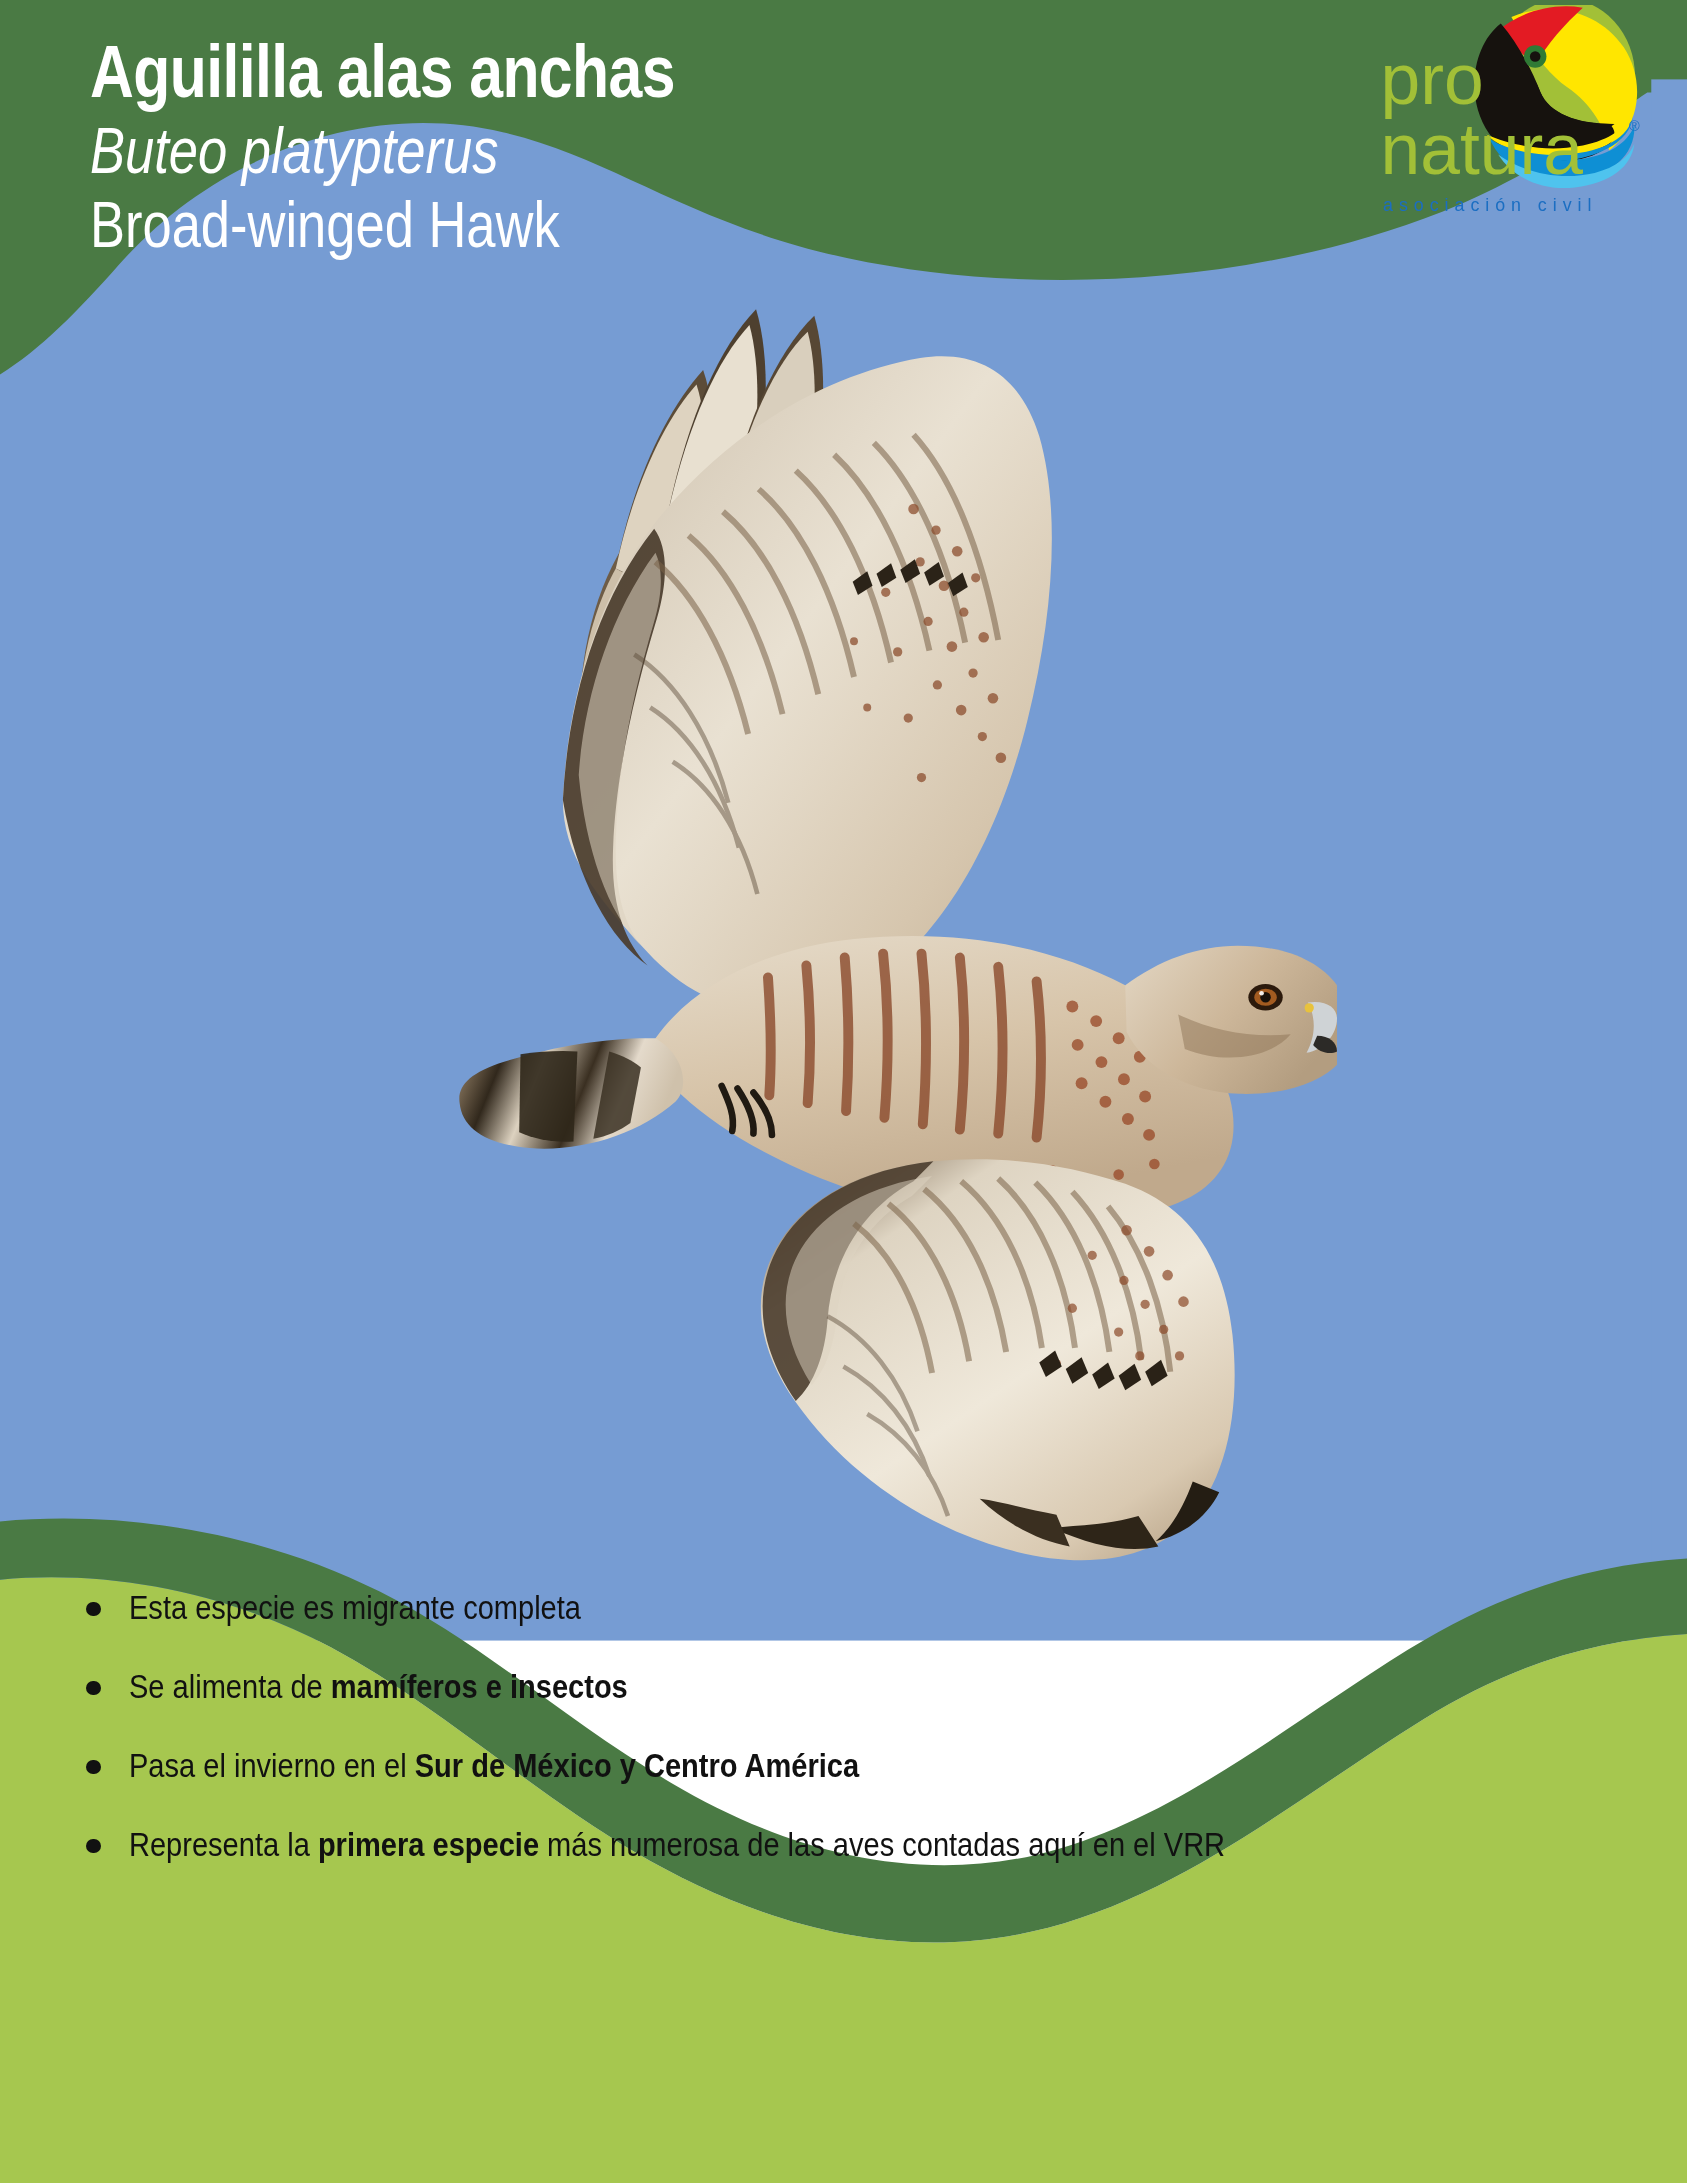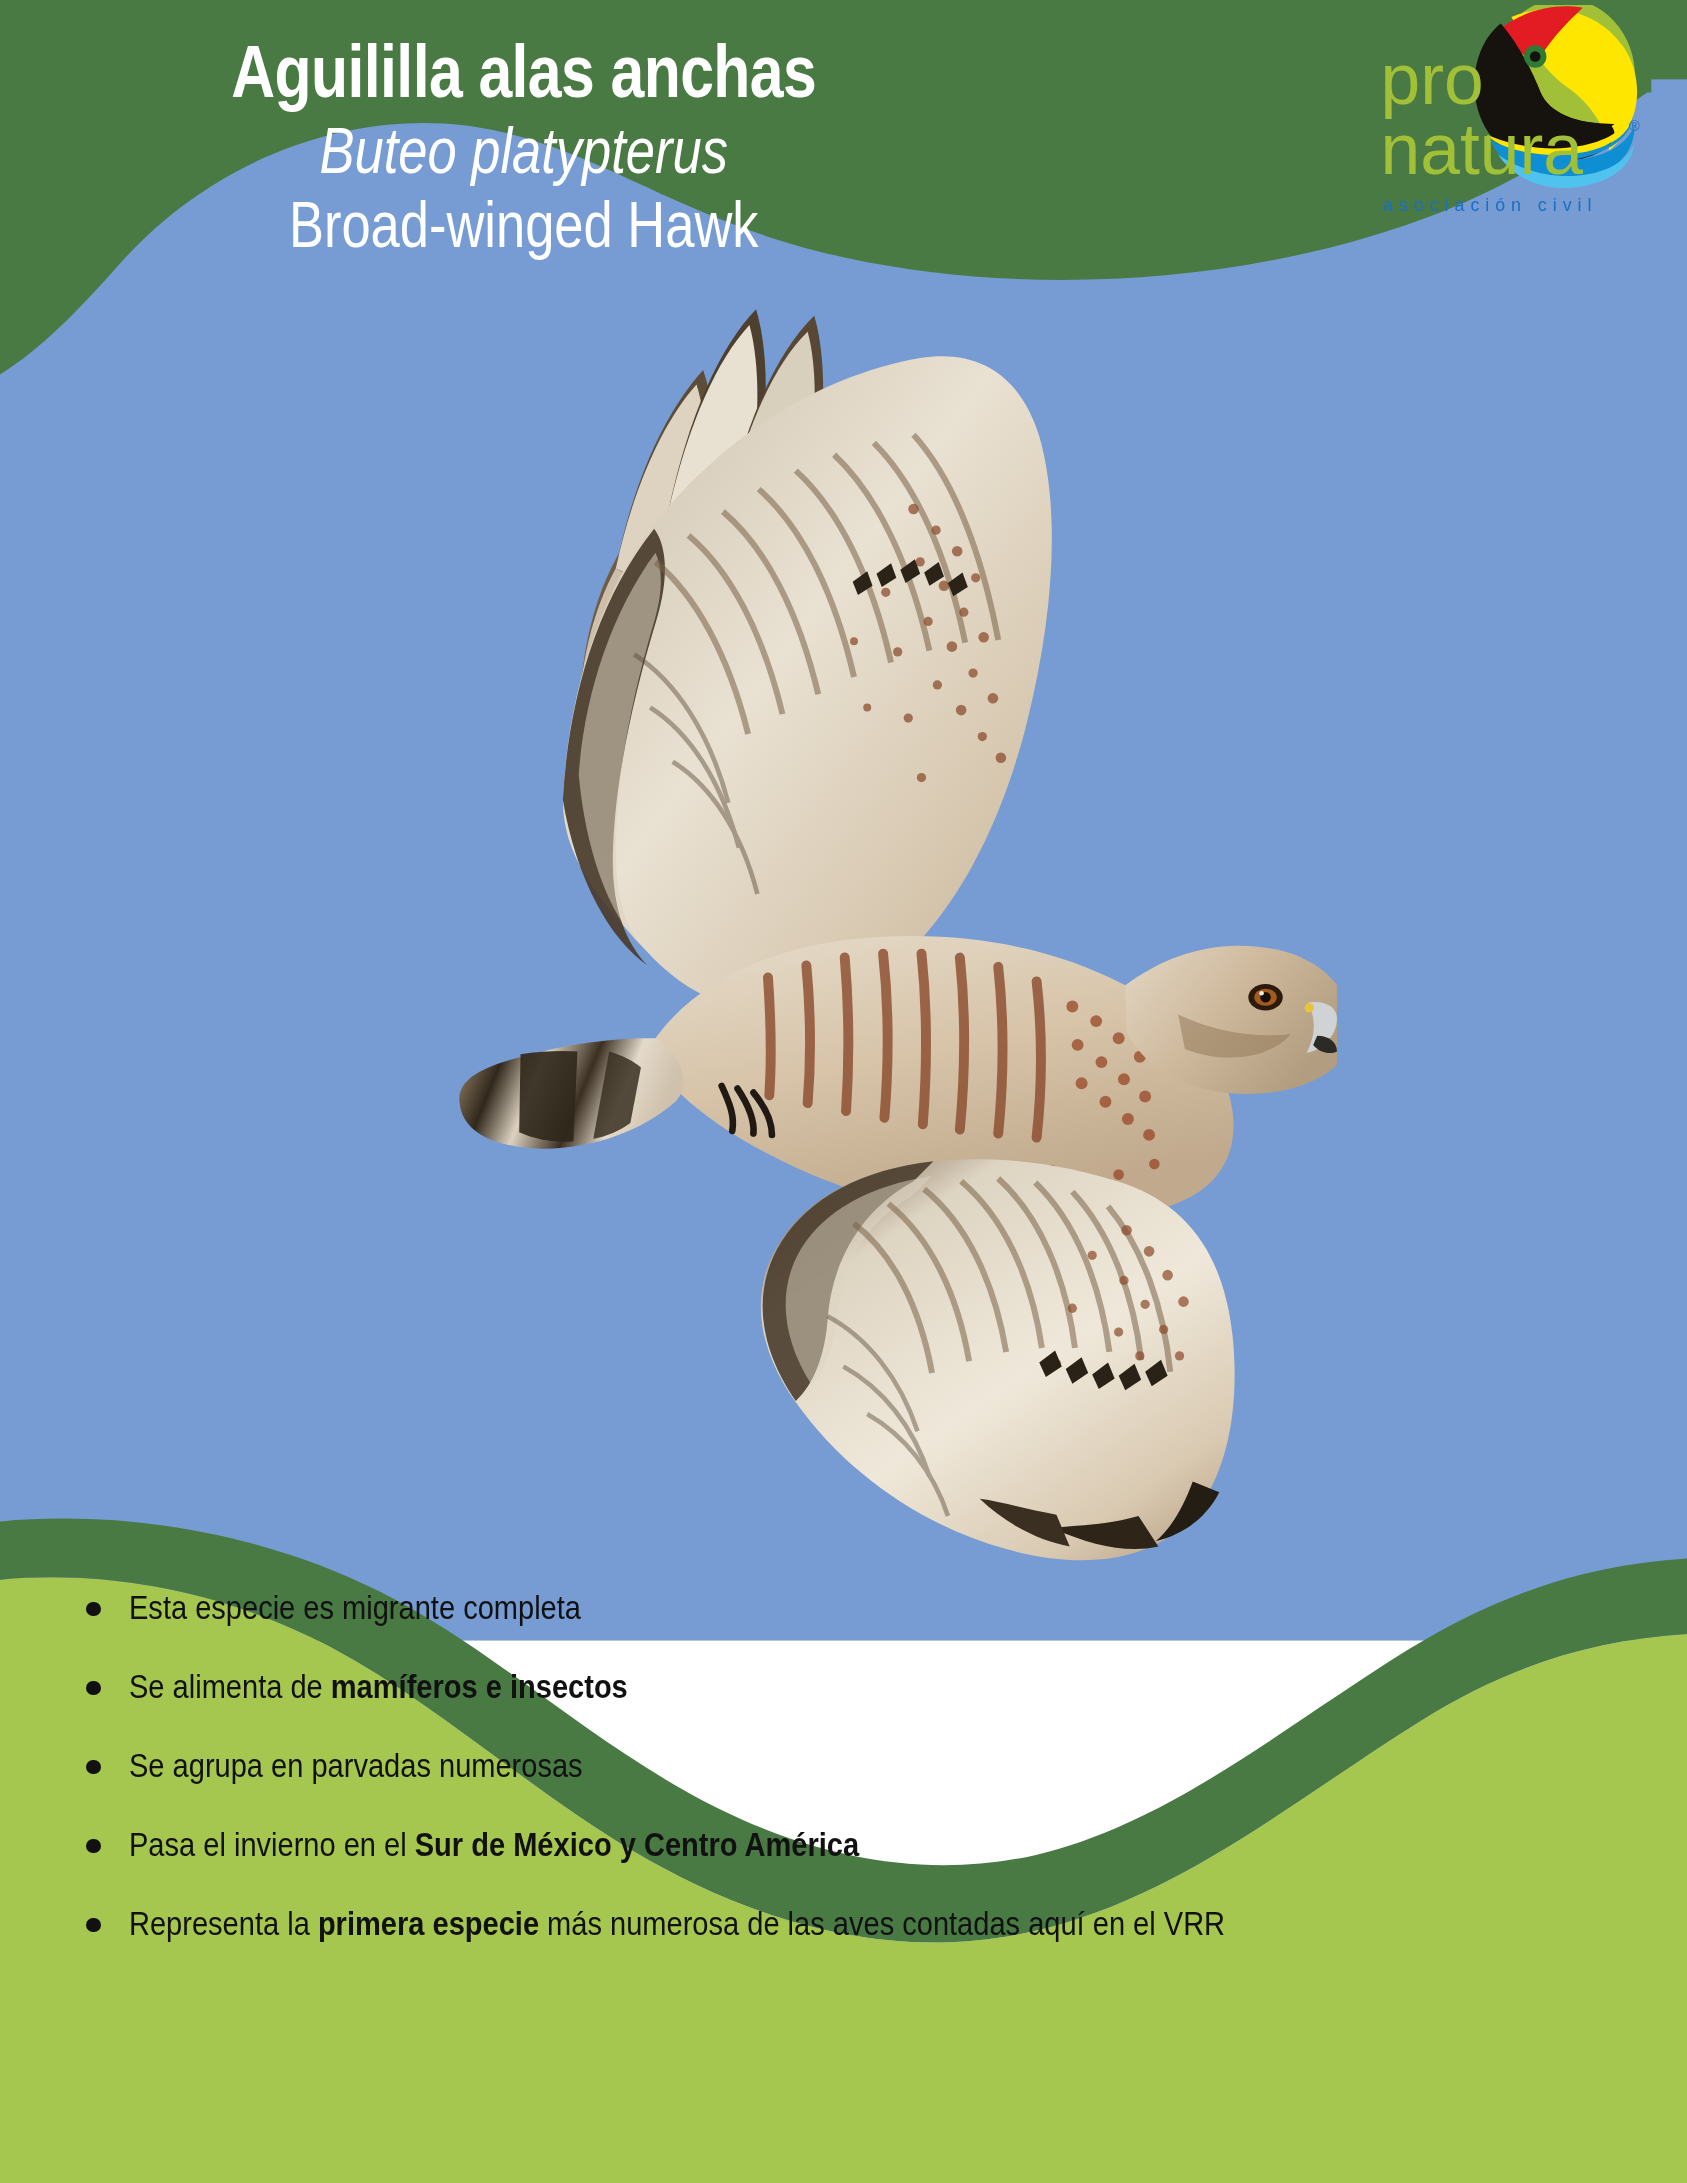--- a/index.html
+++ b/index.html
@@ -25,24 +25,23 @@
     top:284px;
     width:880px;
     height:1277px;
     pointer-events:none;
   }
   #hawk-wrap svg{display:block;width:100%;height:100%;}
 
   
   #header-text{
     position:absolute;
-    left:117px;
+    left:90px;
     top:32px;
     width:992px;
-    text-align:center;
   }
   .sp-name{
     color:#ffffff;
     font-size:74px;
     font-weight:bold;
     line-height:1.08;
     letter-spacing:-0.7px;
     transform:scaleX(.82);
     transform-origin:left center;
     white-space:nowrap;
@@ -506,24 +505,20 @@
       <span class="bullet"></span>
       <span class="ftext"><span>Esta especie es migrante completa</span></span>
     </div>
 
     <div class="fact">
       <span class="bullet"></span>
       <span class="ftext"><span>Se alimenta de </span><b>mamíferos e insectos</b></span>
     </div>
 
 
-    <div class="fact">
-      <span class="bullet"></span>
-      <span class="ftext"><span>Se agrupa en parvadas numerosas</span></span>
-    </div>
 
 
     <div class="fact">
       <span class="bullet"></span>
       <span class="ftext"><span>Pasa el invierno en el </span><b>Sur de México y Centro América</b></span>
     </div>
 
     <div class="fact">
       <span class="bullet"></span>
       <span class="ftext"><span>Representa la </span><b>primera  especie</b><span> más numerosa de las aves contadas aquí en el VRR</span></span>

